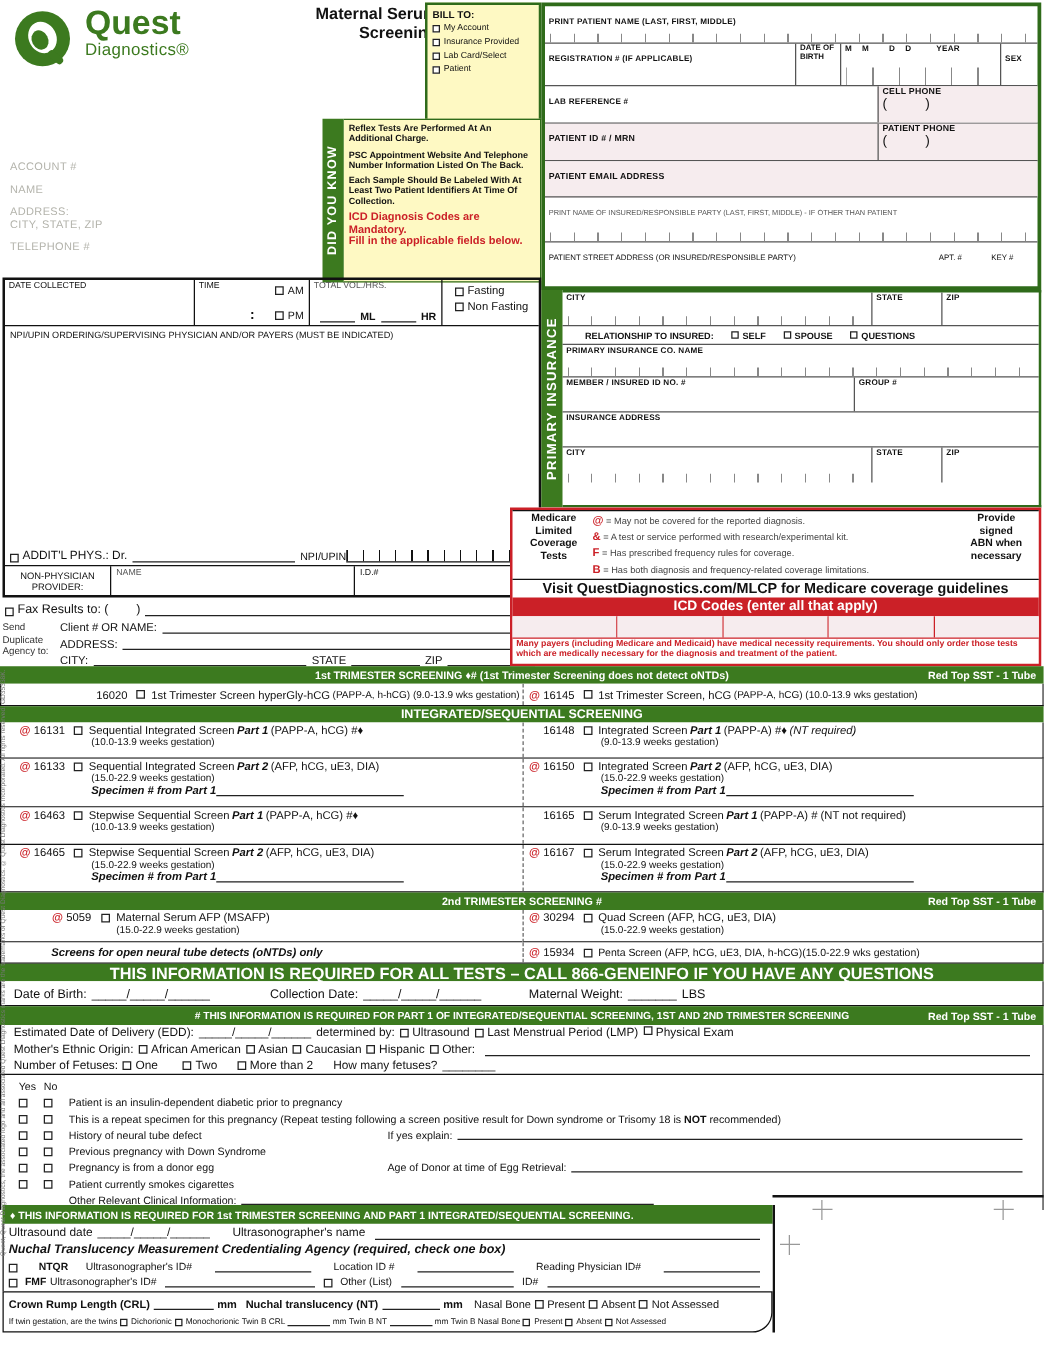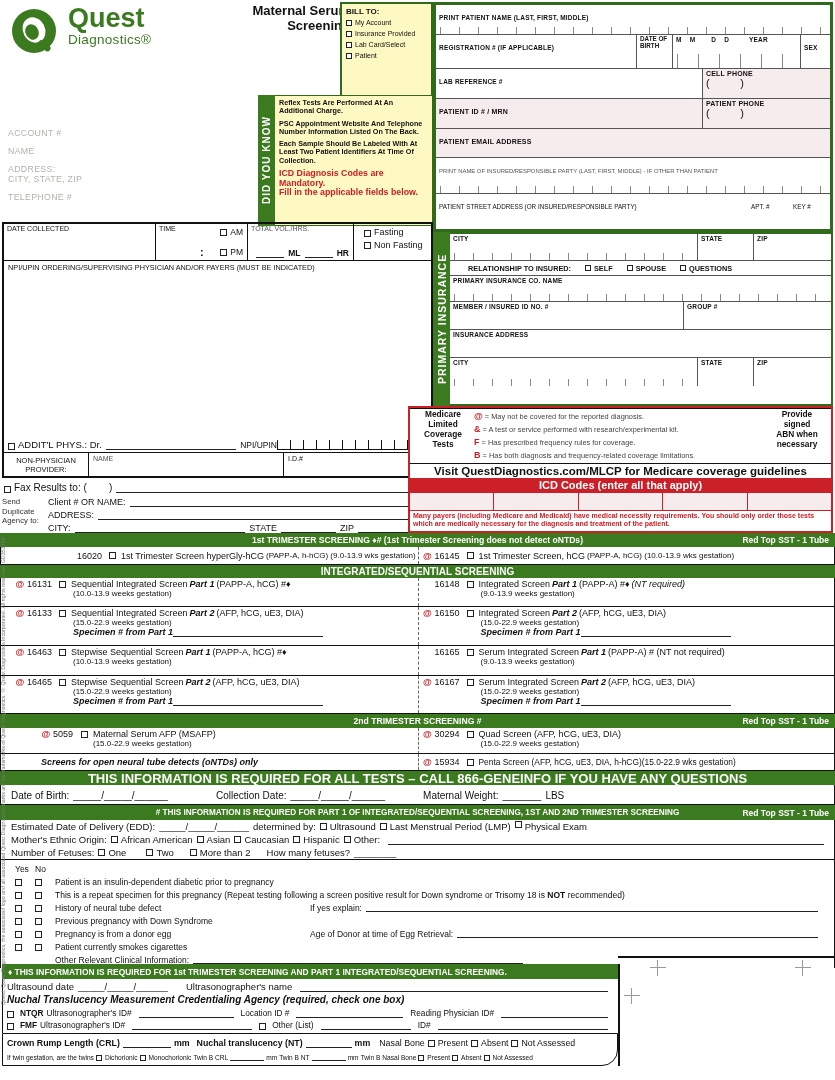--- a/index.html
+++ b/index.html
@@ -683,21 +683,21 @@
   <div class="bar" style="height:15px;font-size:8.4px;justify-content:flex-start;padding-left:6px;margin-left:2px">♦ THIS INFORMATION IS REQUIRED FOR 1st TRIMESTER SCREENING AND PART 1 INTEGRATED/SEQUENTIAL SCREENING.</div>
   <div style="border-left:1.5px solid #111;margin-left:2px;padding:2px 6px 0 4px;background:#fff">
     <div style="display:flex;align-items:flex-end;font-size:9.5px;gap:4px">
       <span>Ultrasound date</span>
       <span>_____/_____/______</span>
       <span style="width:10px"></span>
       <span>Ultrasonographer's name</span>
       <span class="fill"></span>
     </div>
     <div class="b i" style="font-size:10px;padding:2px 0">Nuchal Translucency Measurement Credentialing Agency (required, check one box)</div>
-    <div style="display:flex;align-items:flex-end;font-size:8.3px;gap:3px;padding:1px 0">
+    <div style="display:flex;align-items:flex-end;font-size:8.3px;gap:14px;padding:1px 0">
       <span class="cb"></span>
         <span class="b">NTQR</span>
       <span>Ultrasonographer's ID#</span>
         <span class="fill" style="max-width:95px"></span>
       <span>Location ID #</span>
         <span class="fill" style="max-width:110px"></span>
       <span>Reading Physician ID#</span>
         <span class="fill"></span>
     </div>
     <div style="display:flex;align-items:flex-end;font-size:8.3px;gap:3px;padding:1px 0 3px 0">

